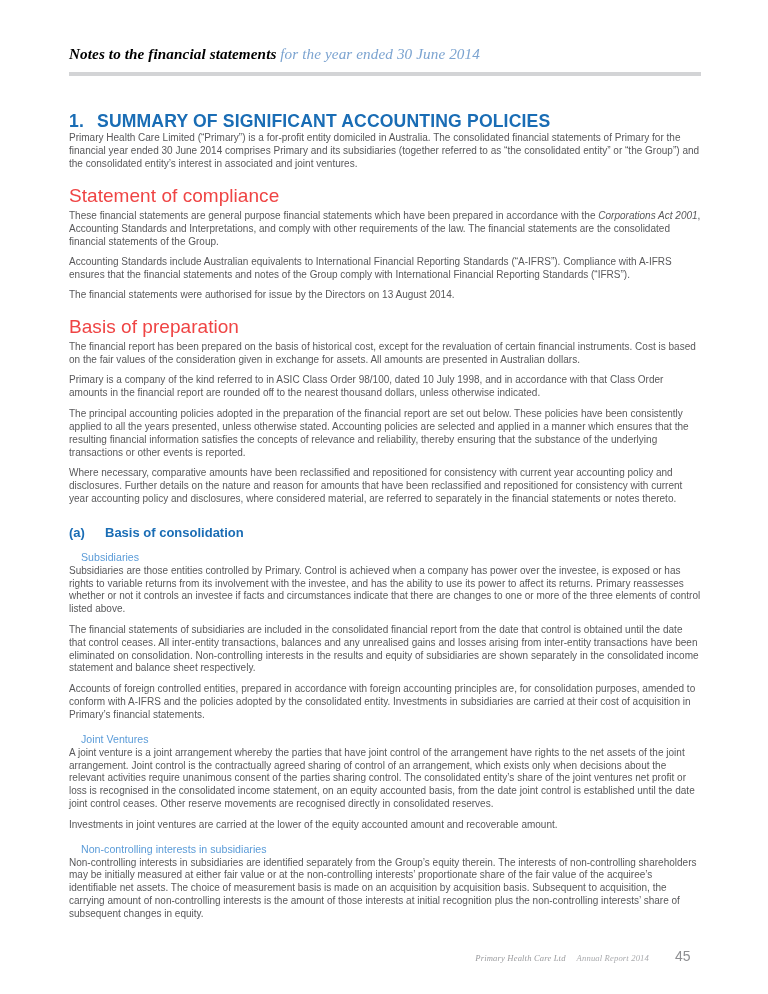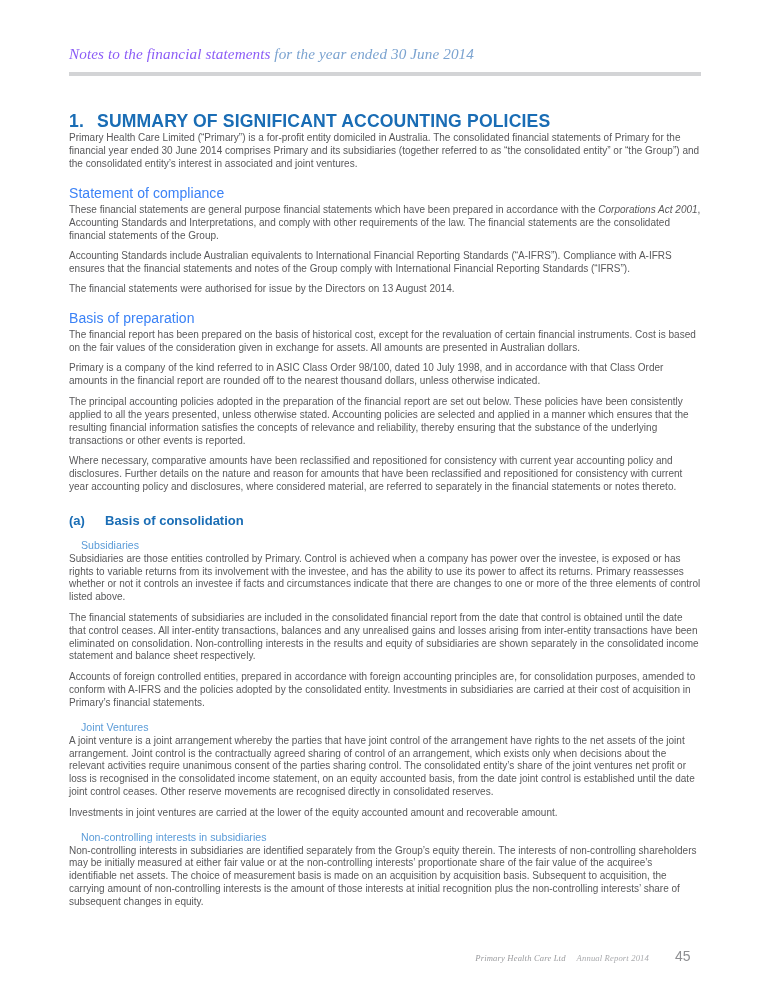--- a/index.html
+++ b/index.html
@@ -32,22 +32,22 @@
   
   .doc-header {
     padding-top: 44px;
     font-family: "Liberation Serif", serif;
     font-style: italic;
     font-size: 15.2px;
     line-height: 1.25;
     white-space: nowrap;
   }
   .doc-header .hdr-strong {
-    font-weight: normal;
-    color: #8b5cf6;
+    font-weight: bold;
+    color: #000000;
     letter-spacing: 0.1px;
   }
   .doc-header .hdr-light {
     font-weight: normal;
     color: #7ba3d0;
     letter-spacing: 0.1px;
   }
   .header-rule {
     margin-top: 9px;
     height: 4px;
@@ -69,22 +69,22 @@
   .section-title .num {
     width: 28px;
     flex: 0 0 28px;
   }
   .section-title .txt {
     flex: 1 1 auto;
   }
 
   
   h3.sub-head {
-    color: #3b82f6;
-    font-size: 14px;
+    color: #ef4444;
+    font-size: 19px;
     font-weight: normal;
     margin: 14px 0 3px 0;
     letter-spacing: 0.05px;
   }
   h4.minor-head {
     color: #5a9bd8;
     font-size: 10.6px;
     font-weight: normal;
     margin: 11px 0 2px 12px;
     letter-spacing: 0.03px;

